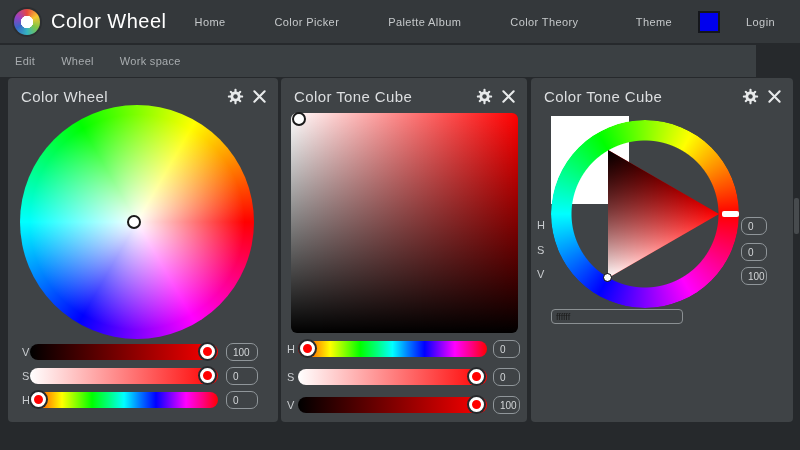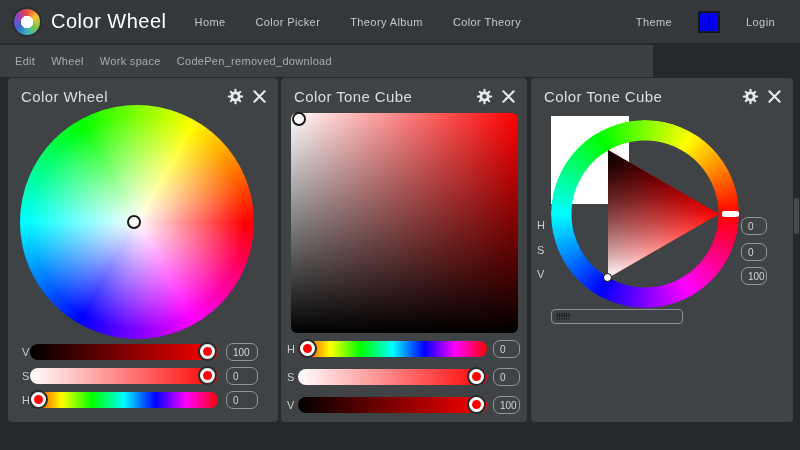--- a/index.html
+++ b/index.html
@@ -16,29 +16,29 @@
     box-sizing:border-box;padding:0 25px 0 14px;
   }
   .logo{
     width:26px;height:26px;border-radius:50%;flex:0 0 auto;
     background:
       radial-gradient(circle at 50% 50%, #ffffff 0 6px, rgba(255,255,255,0) 6.5px),
       conic-gradient(#e8483f,#f7c631,#7ec544,#35b5c1,#3866c6,#9c3fc1,#e8483f);
     box-shadow:0 0 0 2px #2b2e31;
   }
   .app-title{color:#ffffff;font-size:20px;margin-left:11px;letter-spacing:.5px;font-weight:400;}
-  .nav-links{display:flex;gap:30px;margin-left:28px;}
+  .nav-links{display:flex;gap:49px;margin-left:28px;}
   .nav-link{color:#c6c9cb;font-size:11px;letter-spacing:.4px;cursor:pointer;}
   .nav-right{margin-left:auto;display:flex;align-items:center;gap:26px;}
   .nav-right .nav-link{font-size:11px;}
   .theme-swatch{width:18px;height:18px;border:2px solid #15171c;cursor:pointer;}
   
   .menubar{
-    position:absolute;left:0;top:45px;width:653px;height:24px;
-    background:#3b4043;display:flex;align-items:center;gap:16px;
+    position:absolute;left:0;top:45px;width:756px;height:24px;
+    background:#3b4043;display:flex;align-items:center;gap:26px;
     box-sizing:border-box;padding:16px 15px;
   }
   .menubar-item{color:#a8acaf;font-size:11px;letter-spacing:.3px;cursor:pointer;}
   
   .panel{
     position:absolute;top:78px;height:344px;background:#3f4346;border-radius:4px;
   }
   .panel-header{
     position:absolute;left:0;top:0;right:0;height:28px;
     display:flex;align-items:center;box-sizing:border-box;padding:8px 10px 0 13px;
@@ -104,35 +104,34 @@
 </style>
 </head>
 <body>
 
 <div class="navbar">
   <div class="logo"></div>
   <div class="app-title">Color Wheel</div>
   <div class="nav-links">
     <div class="nav-link">Home</div>
     <div class="nav-link">Color Picker</div>
-    <div class="nav-link">Theory Album</div>
+    <div class="nav-link">Palette Album</div>
     <div class="nav-link">Color Theory</div>
   </div>
   <div class="nav-right">
     <div class="nav-link">Theme</div>
     <div class="theme-swatch" style="background:#0000ee;"></div>
     <div class="nav-link">Login</div>
   </div>
 </div>
 
 <div class="menubar">
   <div class="menubar-item">Edit</div>
   <div class="menubar-item">Wheel</div>
   <div class="menubar-item">Work space</div>
-  <div class="menubar-item">CodePen_removed_download</div>
 </div>
 
 <div class="panel" style="left:8px;width:270px;">
   <div class="panel-header">
     <div class="panel-title">Color Wheel</div>
     <div class="panel-icons">
       <div class="icon-btn">
         <svg viewBox="0 0 20 20" width="17" height="17">
             <g fill="#e8eaeb">
           <rect x="8.75" y="1" width="2.5" height="18" rx="1"></rect>

